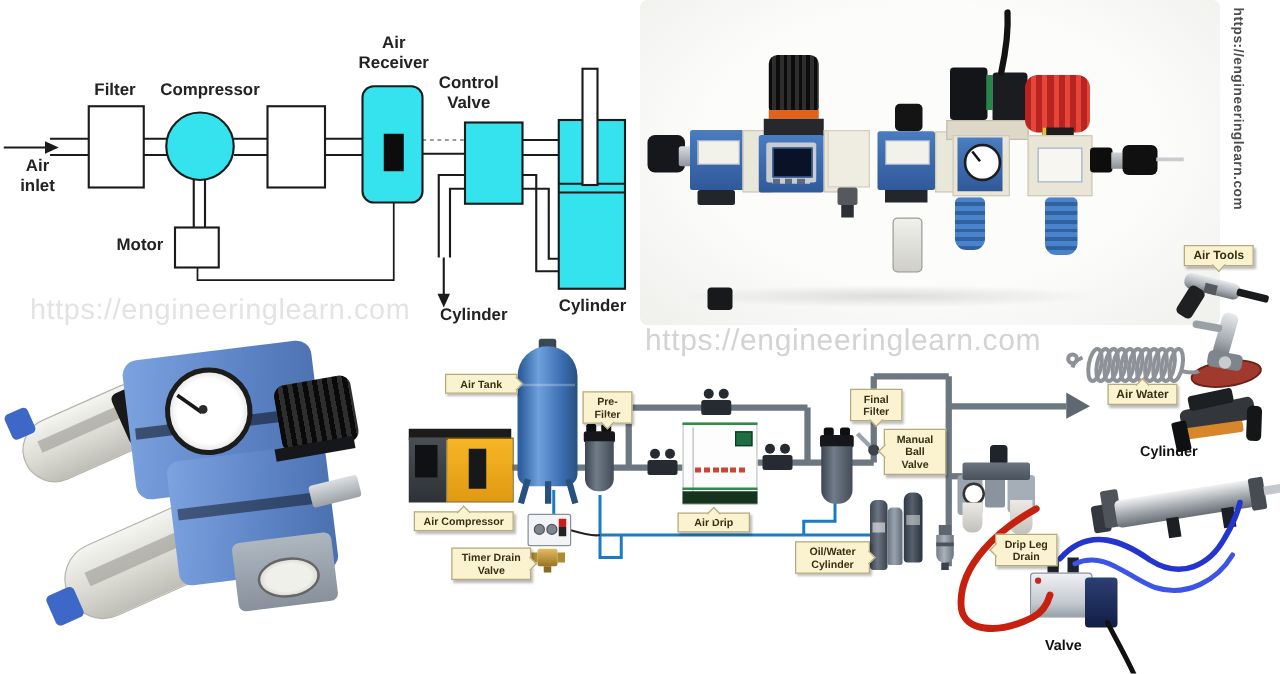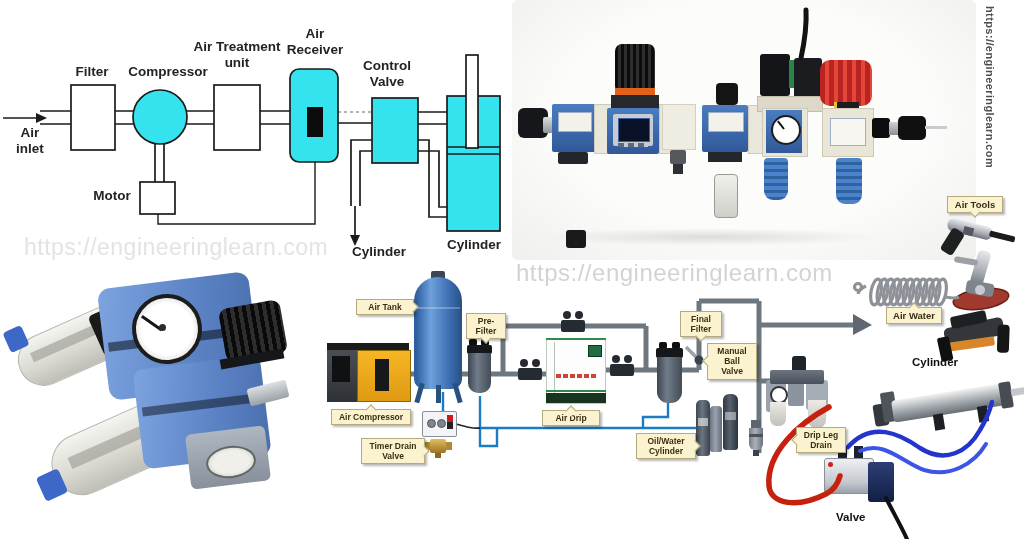--- a/index.html
+++ b/index.html
@@ -121,25 +121,23 @@
   <rect x="447" y="96" width="53" height="135" stroke="#1b1b1b" stroke-width="1.7" fill="#35e3ee"></rect>
   <path d="M447 147 H500 M447 154 H500" stroke="#1b1b1b" stroke-width="1.5"></path>
   <rect x="466" y="55" width="12" height="93" fill="#ffffff" stroke="#1b1b1b" stroke-width="1.7"></rect>
   <rect x="140" y="182" width="35" height="32" fill="#ffffff" stroke="#1b1b1b" stroke-width="1.7"></rect>
 </svg>
 
 <div class="slab" style="left:7px;top:125px;width:46px;">Air
 inlet</div>
 <div class="slab" style="left:64px;top:64px;width:56px;">Filter</div>
 <div class="slab" style="left:126px;top:64px;width:84px;">Compressor</div>
-<div class="slab" style="left:190px;top:39px;width:94px;">Air Treatment
-unit</div>
 <div class="slab" style="left:284px;top:26px;width:62px;">Air
 Receiver</div>
-<div class="slab" style="left:356px;top:58px;width:62px;">Control
+<div class="slab" style="left:344px;top:58px;width:62px;">Control
 Valve</div>
 <div class="slab" style="left:86px;top:188px;width:52px;">Motor</div>
 <div class="slab" style="left:348px;top:244px;width:62px;">Cylinder</div>
 <div class="slab" style="left:442px;top:237px;width:64px;">Cylinder</div>
 
 <div id="frlphoto" class="abs">
   <div class="abs bowlwhite" style="left:15px;top:58px;width:118px;height:50px;border-radius:26px;transform:rotate(-24deg);"></div>
   <div class="abs" style="left:28px;top:72px;width:92px;height:10px;background:#9a9a92;transform:rotate(-24deg);opacity:.6;"></div>
   <div class="abs" style="left:95px;top:46px;width:34px;height:44px;background:#191919;border-radius:5px;transform:rotate(-24deg);"></div>
   <div class="abs" style="left:6px;top:66px;width:20px;height:22px;background:#3e68c8;border-radius:4px;transform:rotate(-24deg);"></div>

